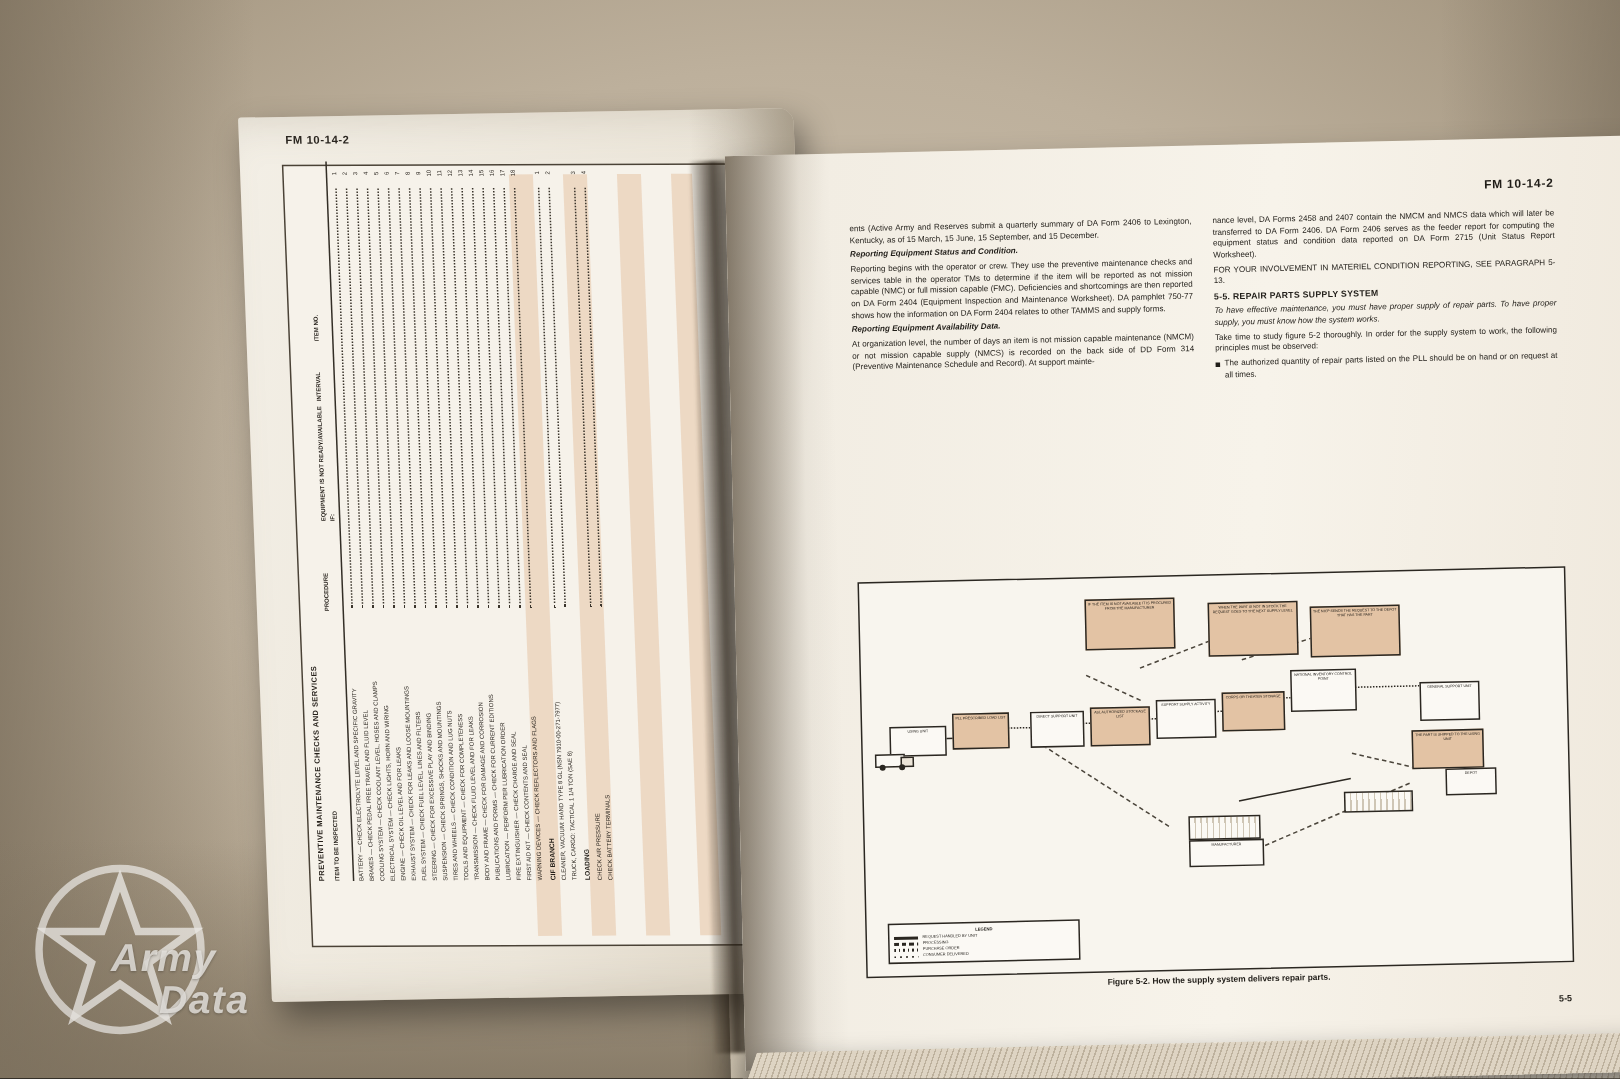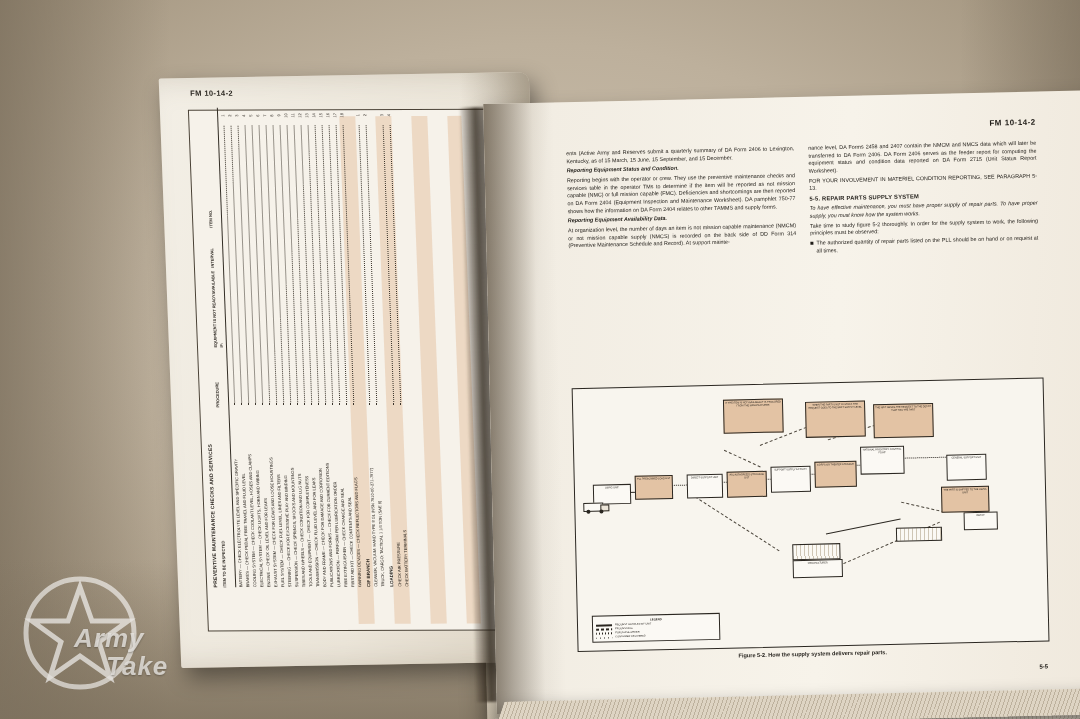--- a/index.html
+++ b/index.html
@@ -659,16 +659,16 @@
 
     <div class="bottom-edge"></div>
   </div>
 
   <div class="wm-star">
     <svg viewBox="0 0 200 130" width="200" height="130" aria-hidden="true">
       <circle cx="62" cy="62" r="54" fill="none" stroke="rgba(255,255,255,.75)" stroke-width="5"></circle>
       <polygon points="62,16 74,50 110,50 81,71 92,106 62,85 32,106 43,71 14,50 50,50" fill="none" stroke="rgba(255,255,255,.8)" stroke-width="5"></polygon>
     </svg>
     <div class="star-txt1">Army</div>
-    <div class="star-txt2">Take</div>
+    <div class="star-txt2">Data</div>
   </div>
 
 </div>
 
 </body></html>

